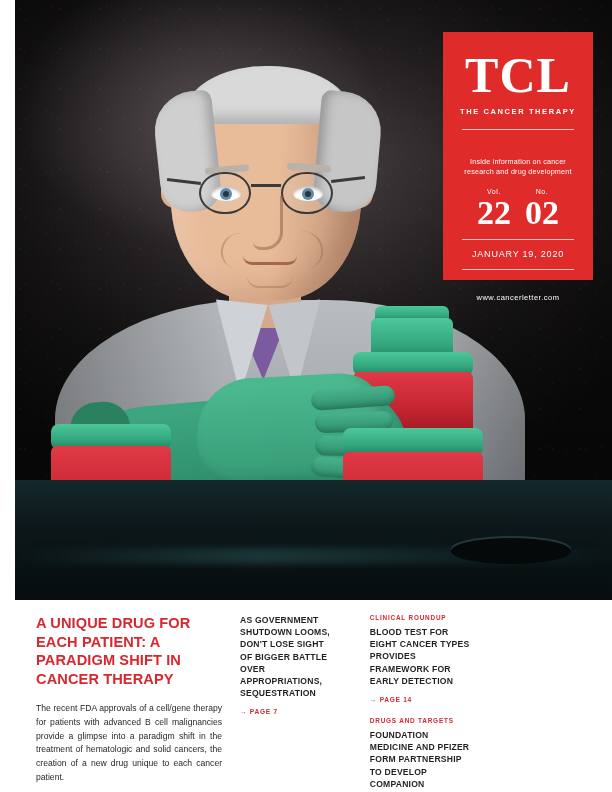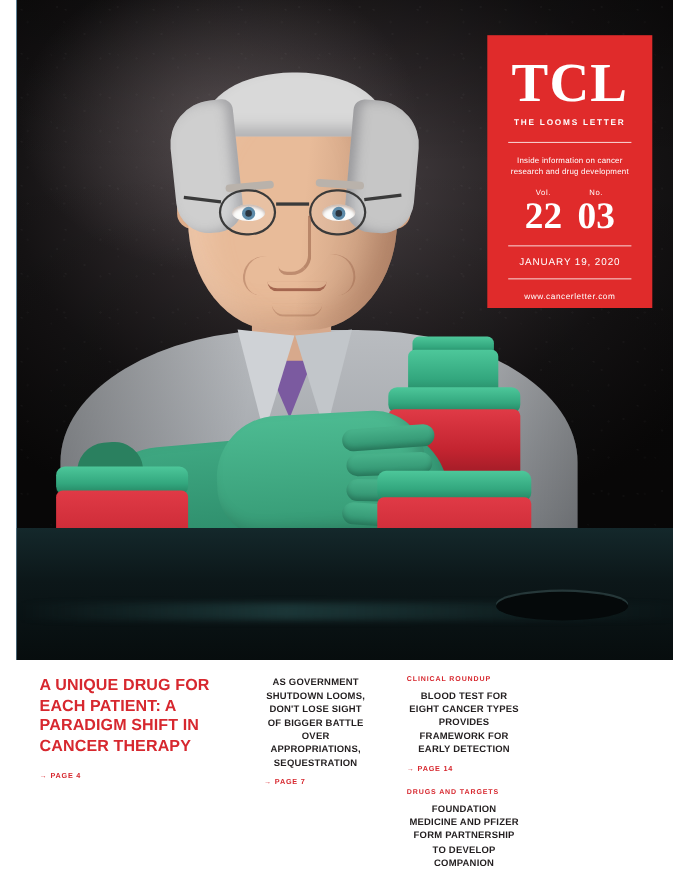--- a/index.html
+++ b/index.html
@@ -292,40 +292,40 @@
     font-size: 7.5px;
     letter-spacing: 1.6px;
     font-weight: bold;
     margin-top: 7px;
   }
   .logo-rule {
     width: 112px; height: 1px; background: rgba(255,255,255,.75);
     margin: 13px auto 0;
   }
   .logo-tag {
-    font-size: 7.2px; line-height: 1.45; margin-top: 11px;
+    font-size: 7.2px; line-height: 1.45; margin-top: 27px;
     padding: 0 16px; letter-spacing: .2px;
   }
   .vol-row {
     display: flex; justify-content: center; align-items: flex-start;
     gap: 14px; margin-top: 10px;
   }
   .vol-col { text-align: center; }
   .vol-lbl { font-size: 7px; letter-spacing: .6px; }
   .vol-num { font-family: "Liberation Serif", serif; font-size: 34px; font-weight: bold; line-height: 1.05; }
   .logo-rule2 {
     width: 112px; height: 1px; background: rgba(255,255,255,.75);
     margin: 8px auto 0;
   }
   .issue-date { font-size: 9px; letter-spacing: .8px; margin-top: 9px; }
   .logo-rule3 {
     width: 112px; height: 1px; background: rgba(255,255,255,.75);
     margin: 10px auto 0;
   }
-  .site { font-size: 7.5px; letter-spacing: .5px; margin-top: 11px; }
+  .site { font-size: 7.5px; letter-spacing: .5px; margin-top: 23px; }
 
   
   .bottom {
     position: absolute; left: 0; top: 600px; width: 504px; height: 192px;
     background: #ffffff;
     padding: 14px 30px 0 36px;
   }
   .cols { display: flex; gap: 0; }
   .col-main { width: 268px; padding-right: 18px; }
   .col-mid  { width: 140px; padding-right: 14px; }
@@ -362,21 +362,20 @@
     text-transform: uppercase;
     margin-bottom: 5px;
   }
   .item-title {
     font-size: 8.6px;
     font-weight: bold;
     line-height: 1.42;
     color: #231f20;
     text-transform: uppercase;
     letter-spacing: .2px;
-    text-align: center;
   }
   .item + .item { margin-top: 14px; }
   .item .pageref { margin-top: 9px; }
 </style>
 </head>
 <body>
 
 <div class="page">
 
   <div class="art">
@@ -447,45 +446,46 @@
     <div class="rack-leg1"></div>
     <div class="rack-leg2"></div>
     <div class="rack-leg3"></div>
 
     <div class="bench"></div>
     <div class="bench-sheen"></div>
     <div class="bench-hole"></div>
 
     <div class="logobox">
       <div class="tcl">TCL</div>
-      <div class="tcl-sub">THE LOOMS LETTER</div>
+      <div class="tcl-sub">THE CANCER THERAPY</div>
       <div class="logo-rule"></div>
       <div class="logo-tag">Inside information on cancer research and drug development</div>
       <div class="vol-row">
         <div class="vol-col">
           <div class="vol-lbl">Vol.</div>
           <div class="vol-num">22</div>
         </div>
         <div class="vol-col">
           <div class="vol-lbl">No.</div>
-          <div class="vol-num">03</div>
+          <div class="vol-num">02</div>
         </div>
       </div>
       <div class="logo-rule2"></div>
       <div class="issue-date">JANUARY 19, 2020</div>
       <div class="logo-rule3"></div>
       <div class="site">www.cancerletter.com</div>
     </div>
   </div>
 
   <div class="bottom">
     <div class="cols">
 
       <div class="col-main">
         <div class="headline">A UNIQUE DRUG FOR EACH PATIENT: A PARADIGM SHIFT IN CANCER THERAPY</div>
+        <div class="dek">The recent FDA approvals of a cell/gene therapy for patients with advanced B cell malignancies provide a glimpse into a paradigm shift in the treatment of hematologic and solid cancers, the creation of a new drug unique to each cancer patient.</div>
         <div class="pageref">→ PAGE 4</div>
       </div>
 
       <div class="col-mid">
         <div class="item">
           <div class="item-title">AS GOVERNMENT SHUTDOWN LOOMS, DON'T LOSE SIGHT OF BIGGER BATTLE OVER APPROPRIATIONS, SEQUESTRATION</div>
           <div class="pageref">→ PAGE 7</div>
         </div>
       </div>
 

